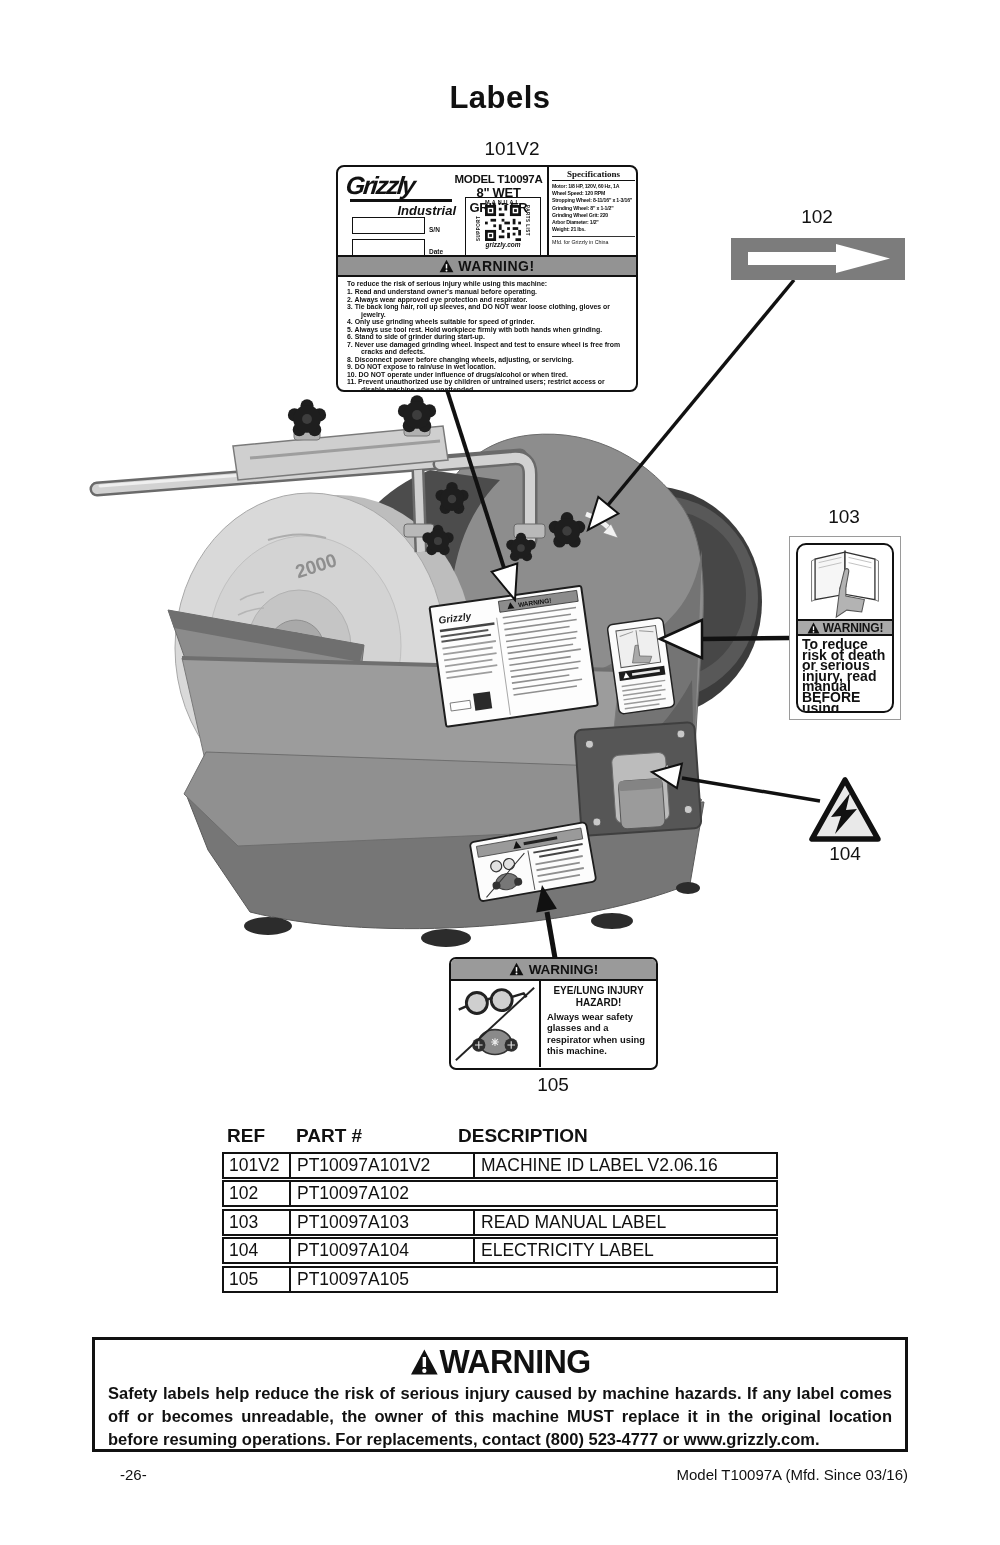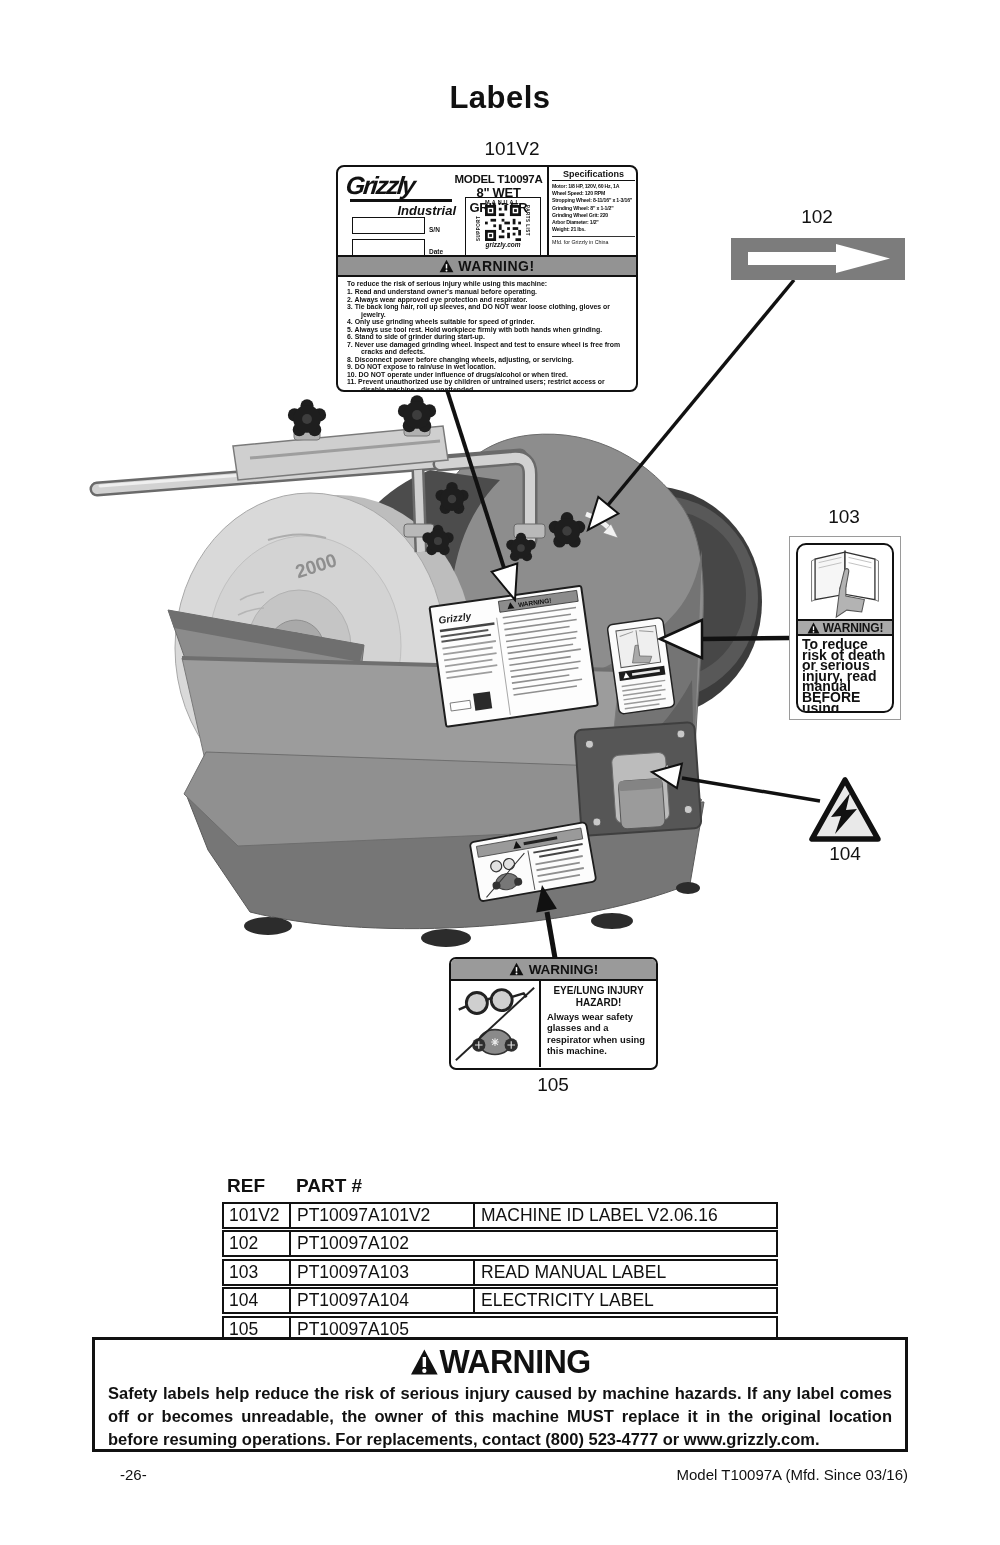--- a/index.html
+++ b/index.html
@@ -35,21 +35,21 @@
     border:1px solid #111; display:flex; flex-direction:column; align-items:center; padding:1px 0; }
   .idl-qr-top { font-size:5.5px; font-weight:800; letter-spacing:2px; }
   .idl-qr-mid { display:flex; align-items:center; gap:2px; }
   .idl-qr-side { font-size:4.5px; font-weight:700; letter-spacing:.5px; width:7px; line-height:1; 
     writing-mode:vertical-rl; text-orientation:mixed; height:36px; display:flex; align-items:center; }
   .idl-qr-side.left { transform:rotate(180deg); }
   .idl-qr-bot { font-size:6.5px; font-weight:800; font-style:italic; }
   .idl-spec { position:absolute; left:209px; top:0; width:91px; height:88px;
     border-left:2px solid #111; padding:2px 3px 0 3px; }
   .spec-title { font-size:9px; font-weight:800; text-align:center;
-    border-bottom:1.5px solid #111; padding-bottom:1px; margin-bottom:2px; }
+    border-bottom:1.5px solid #111; padding-bottom:1px; margin-bottom:2px;font-family:Liberation Serif, serif; }
   .spec-line { font-size:5.2px; font-weight:700; line-height:7.2px;
     letter-spacing:-.2px; white-space:nowrap; overflow:hidden; }
   .spec-mfd { margin-top:3px; border-top:1px solid #333; padding-top:2px;
     font-size:5.3px; font-weight:400; }
   .idl-warnbar { height:20px; background:#939393; border-bottom:2px solid #111;
     display:flex; align-items:center; justify-content:center; gap:4px; }
   .idl-warnbar .wtxt { font-size:14px; font-weight:800; letter-spacing:.5px; }
   .idl-list { padding:3px 9px 0 9px; }
   .idl-intro { font-size:6.9px; font-weight:700; line-height:8px; }
   .warn-item { font-size:6.9px; font-weight:700; line-height:7.5px;
@@ -73,21 +73,21 @@
   .rl-header { height:22px; background:#9a9a9a; border-bottom:2px solid #111;
     display:flex; align-items:center; justify-content:center; gap:5px; }
   .rl-header .wtxt { font-size:13.5px; font-weight:800; }
   .rl-body { display:flex; height:86px; }
   .rl-left { width:90px; border-right:2px solid #111; position:relative; }
   .rl-right { flex:1; padding:4px 6px 0 6px; }
   .rl-hazard { font-size:10px; font-weight:800; text-align:center; line-height:11.5px; margin-bottom:3px; }
   .rl-text { font-size:9.4px; font-weight:700; line-height:11.3px; }
 
   
-  .parts-table { left:222px; top:1172px; width:556px; z-index:2; }
+  .parts-table { left:222px; top:1122px; width:556px; z-index:2; }
   .pt-head { display:flex; height:28px; align-items:center;
     font-size:19px; font-weight:800; }
   .pt-h1 { width:68px; padding-left:5px; } .pt-h2 { width:162px; padding-left:6px; }
   .pt-h3 { flex:1; padding-left:6px; }
   .pt-row { display:flex; border:2.5px solid #111; height:27px; margin-top:1.5px;
     font-size:17.5px; align-items:stretch; background:#fff; }
   .pt-c1 { width:65px; padding-left:5px; display:flex; align-items:center; }
   .pt-c2 { width:184px; padding-left:6px; border-left:2.5px solid #111; display:flex; align-items:center; }
   .pt-c3 { flex:1; padding-left:6px; border-left:2.5px solid #111; display:flex; align-items:center; }
 
@@ -469,20 +469,21 @@
         <div class="rl-hazard">EYE/LUNG INJURY HAZARD!</div>
         <div class="rl-text">Always wear safety glasses and a respirator when using this machine.</div>
       </div>
     </div>
   </div>
 
   <div class="abs parts-table">
     <div class="pt-head">
       <span class="pt-h1">REF</span>
       <span class="pt-h2">PART #</span>
+      <span class="pt-h3">DESCRIPTION</span>
     </div>
     <div class="pt-row">
       <span class="pt-c1">101V2</span>
       <span class="pt-c2">PT10097A101V2</span>
       <span class="pt-c3">MACHINE ID LABEL V2.06.16</span>
     </div>
     <div class="pt-row">
       <span class="pt-c1">102</span>
       <span class="pt-c2">PT10097A102</span>
     </div>

